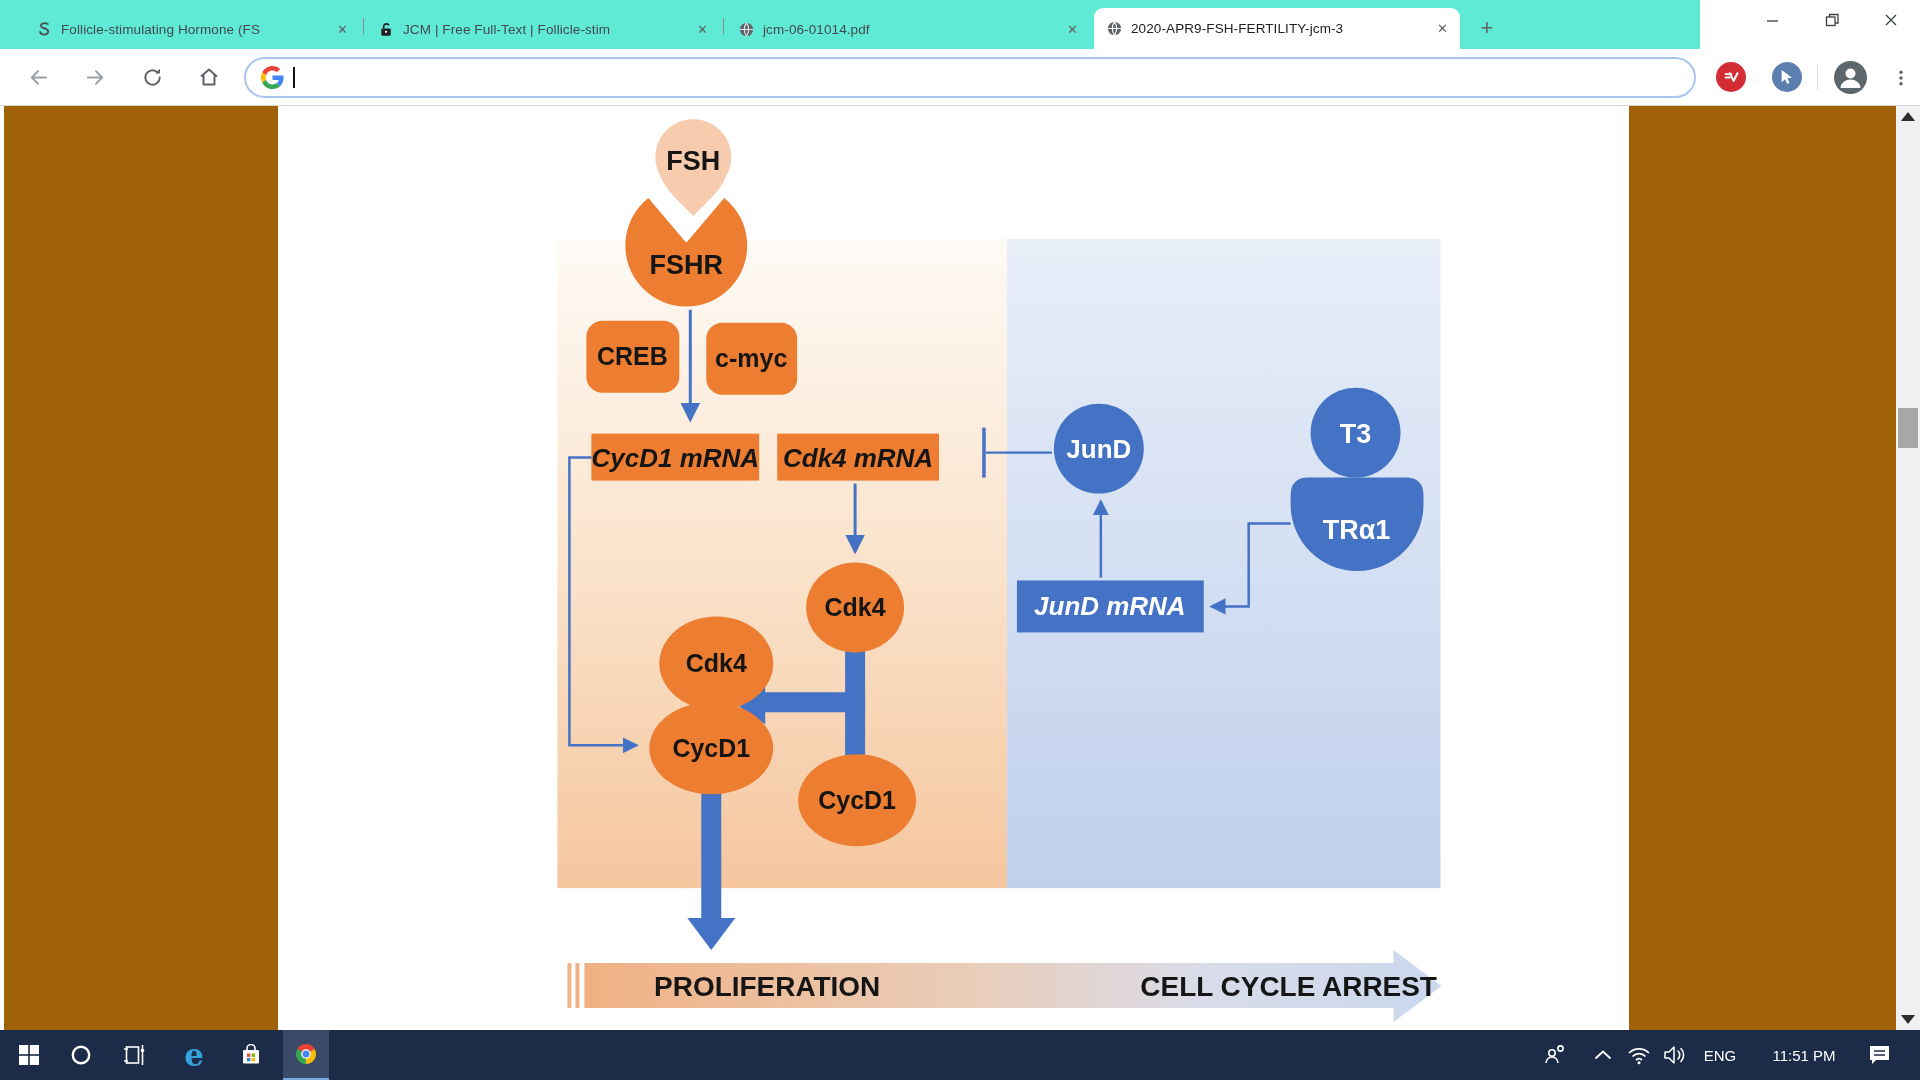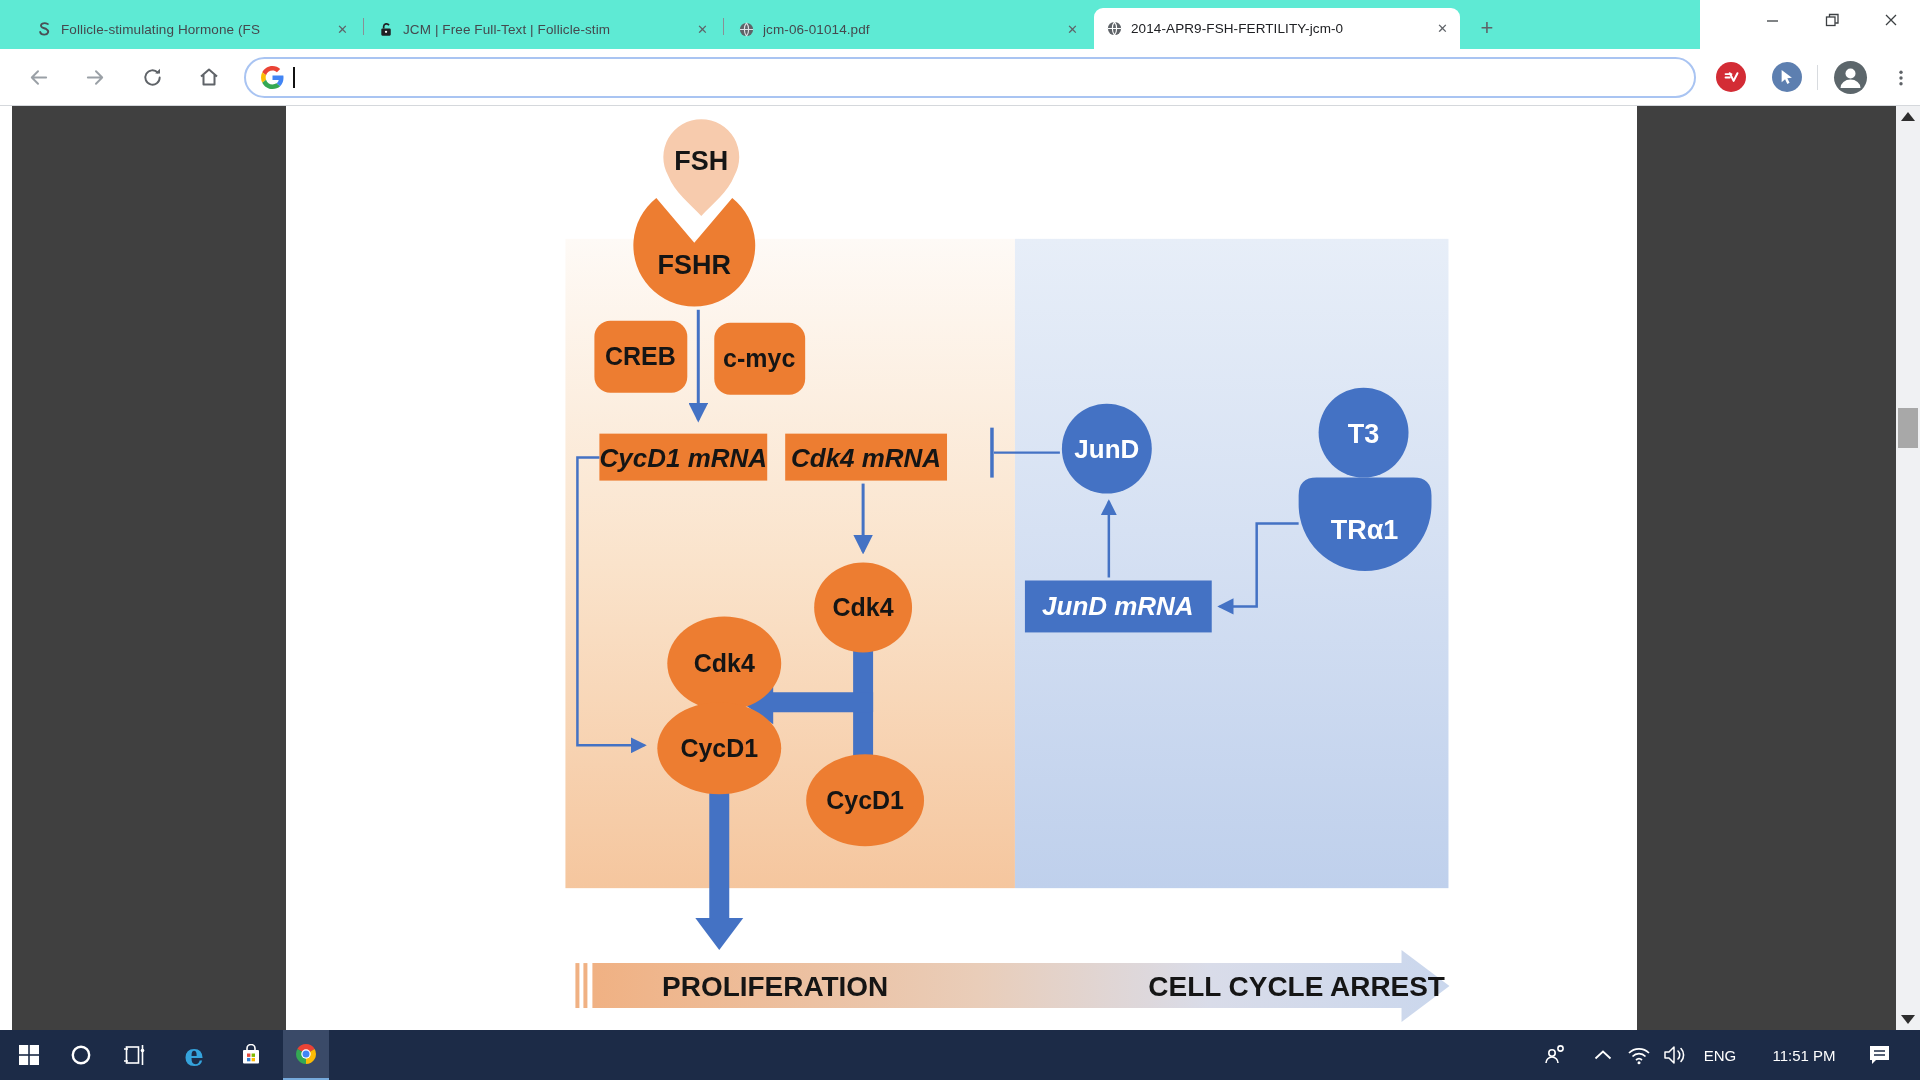--- a/index.html
+++ b/index.html
@@ -23,21 +23,21 @@
   
   .toolbar { position:absolute; left:0; top:49px; width:1920px; height:57px; background:#fff; border-bottom:1px solid #D5D8DC; }
   .nav-btn { position:absolute; top:8px; width:40px; height:40px; display:flex; align-items:center; justify-content:center; border-radius:50%; }
   .omnibox { position:absolute; left:244px; top:8px; width:1452px; height:41px; background:#fff;
              border:2.5px solid #A9C4F2; border-radius:22px; display:flex; align-items:center; padding-left:15px; }
   .caret { width:1.5px; height:21px; background:#111; margin-left:9px; }
   .ext-circle { position:absolute; top:13px; width:30px; height:30px; border-radius:50%; display:flex; align-items:center; justify-content:center; }
   .tool-divider { position:absolute; left:1817px; top:16px; width:1px; height:25px; background:#D8DBDF; }
 
   
-  .content { position:absolute; left:12px; top:106px; width:1896px; height:924px; background:#404040; }
+  .content { position:absolute; left:4px; top:106px; width:1896px; height:924px; background:#a16207; }
   .page { position:absolute; left:274px; top:0; width:1351px; height:924px; background:#fff; }
   .scrollbar { position:absolute; left:1896px; top:106px; width:24px; height:924px; background:#F0F1F3; }
   .sb-up { position:absolute; left:5px; top:6px; width:0; height:0;
            border-left:7px solid transparent; border-right:7px solid transparent; border-bottom:9px solid #2E2E2E; }
   .sb-down { position:absolute; left:5px; bottom:6px; width:0; height:0;
            border-left:7px solid transparent; border-right:7px solid transparent; border-top:9px solid #2E2E2E; }
   .sb-thumb { position:absolute; left:2px; top:302px; width:20px; height:40px; background:#A8A8A8; }
 
   
   .dg-t { font-family:"Liberation Sans", sans-serif; font-weight:bold; fill:#151515; }
@@ -85,21 +85,21 @@
       </svg>
       <span class="title">jcm-06-01014.pdf</span>
       <span class="close">✕</span>
     </div>
 
     <div class="tab active" style="left:1094px;width:366px;">
       <svg class="favicon" viewBox="0 0 18 18">
         <circle cx="9" cy="9" r="7" fill="#5F6368"></circle>
         <path d="M2 9 h14 M9 2 c-3 3.5 -3 10.5 0 14 M9 2 c3 3.5 3 10.5 0 14" fill="none" stroke="#fff" stroke-width="1.2"></path>
       </svg>
-      <span class="title">2014-APR9-FSH-FERTILITY-jcm-0</span>
+      <span class="title">2020-APR9-FSH-FERTILITY-jcm-3</span>
       <span class="close">✕</span>
     </div>
 
     <div class="newtab">+</div>
 
     <div class="win-btn" style="left:1743px;">
       <svg width="13" height="13" viewBox="0 0 13 13">
           <path d="M1 7 h11" stroke="#3C4043" stroke-width="1.3"></path>
         </svg>
     </div>

